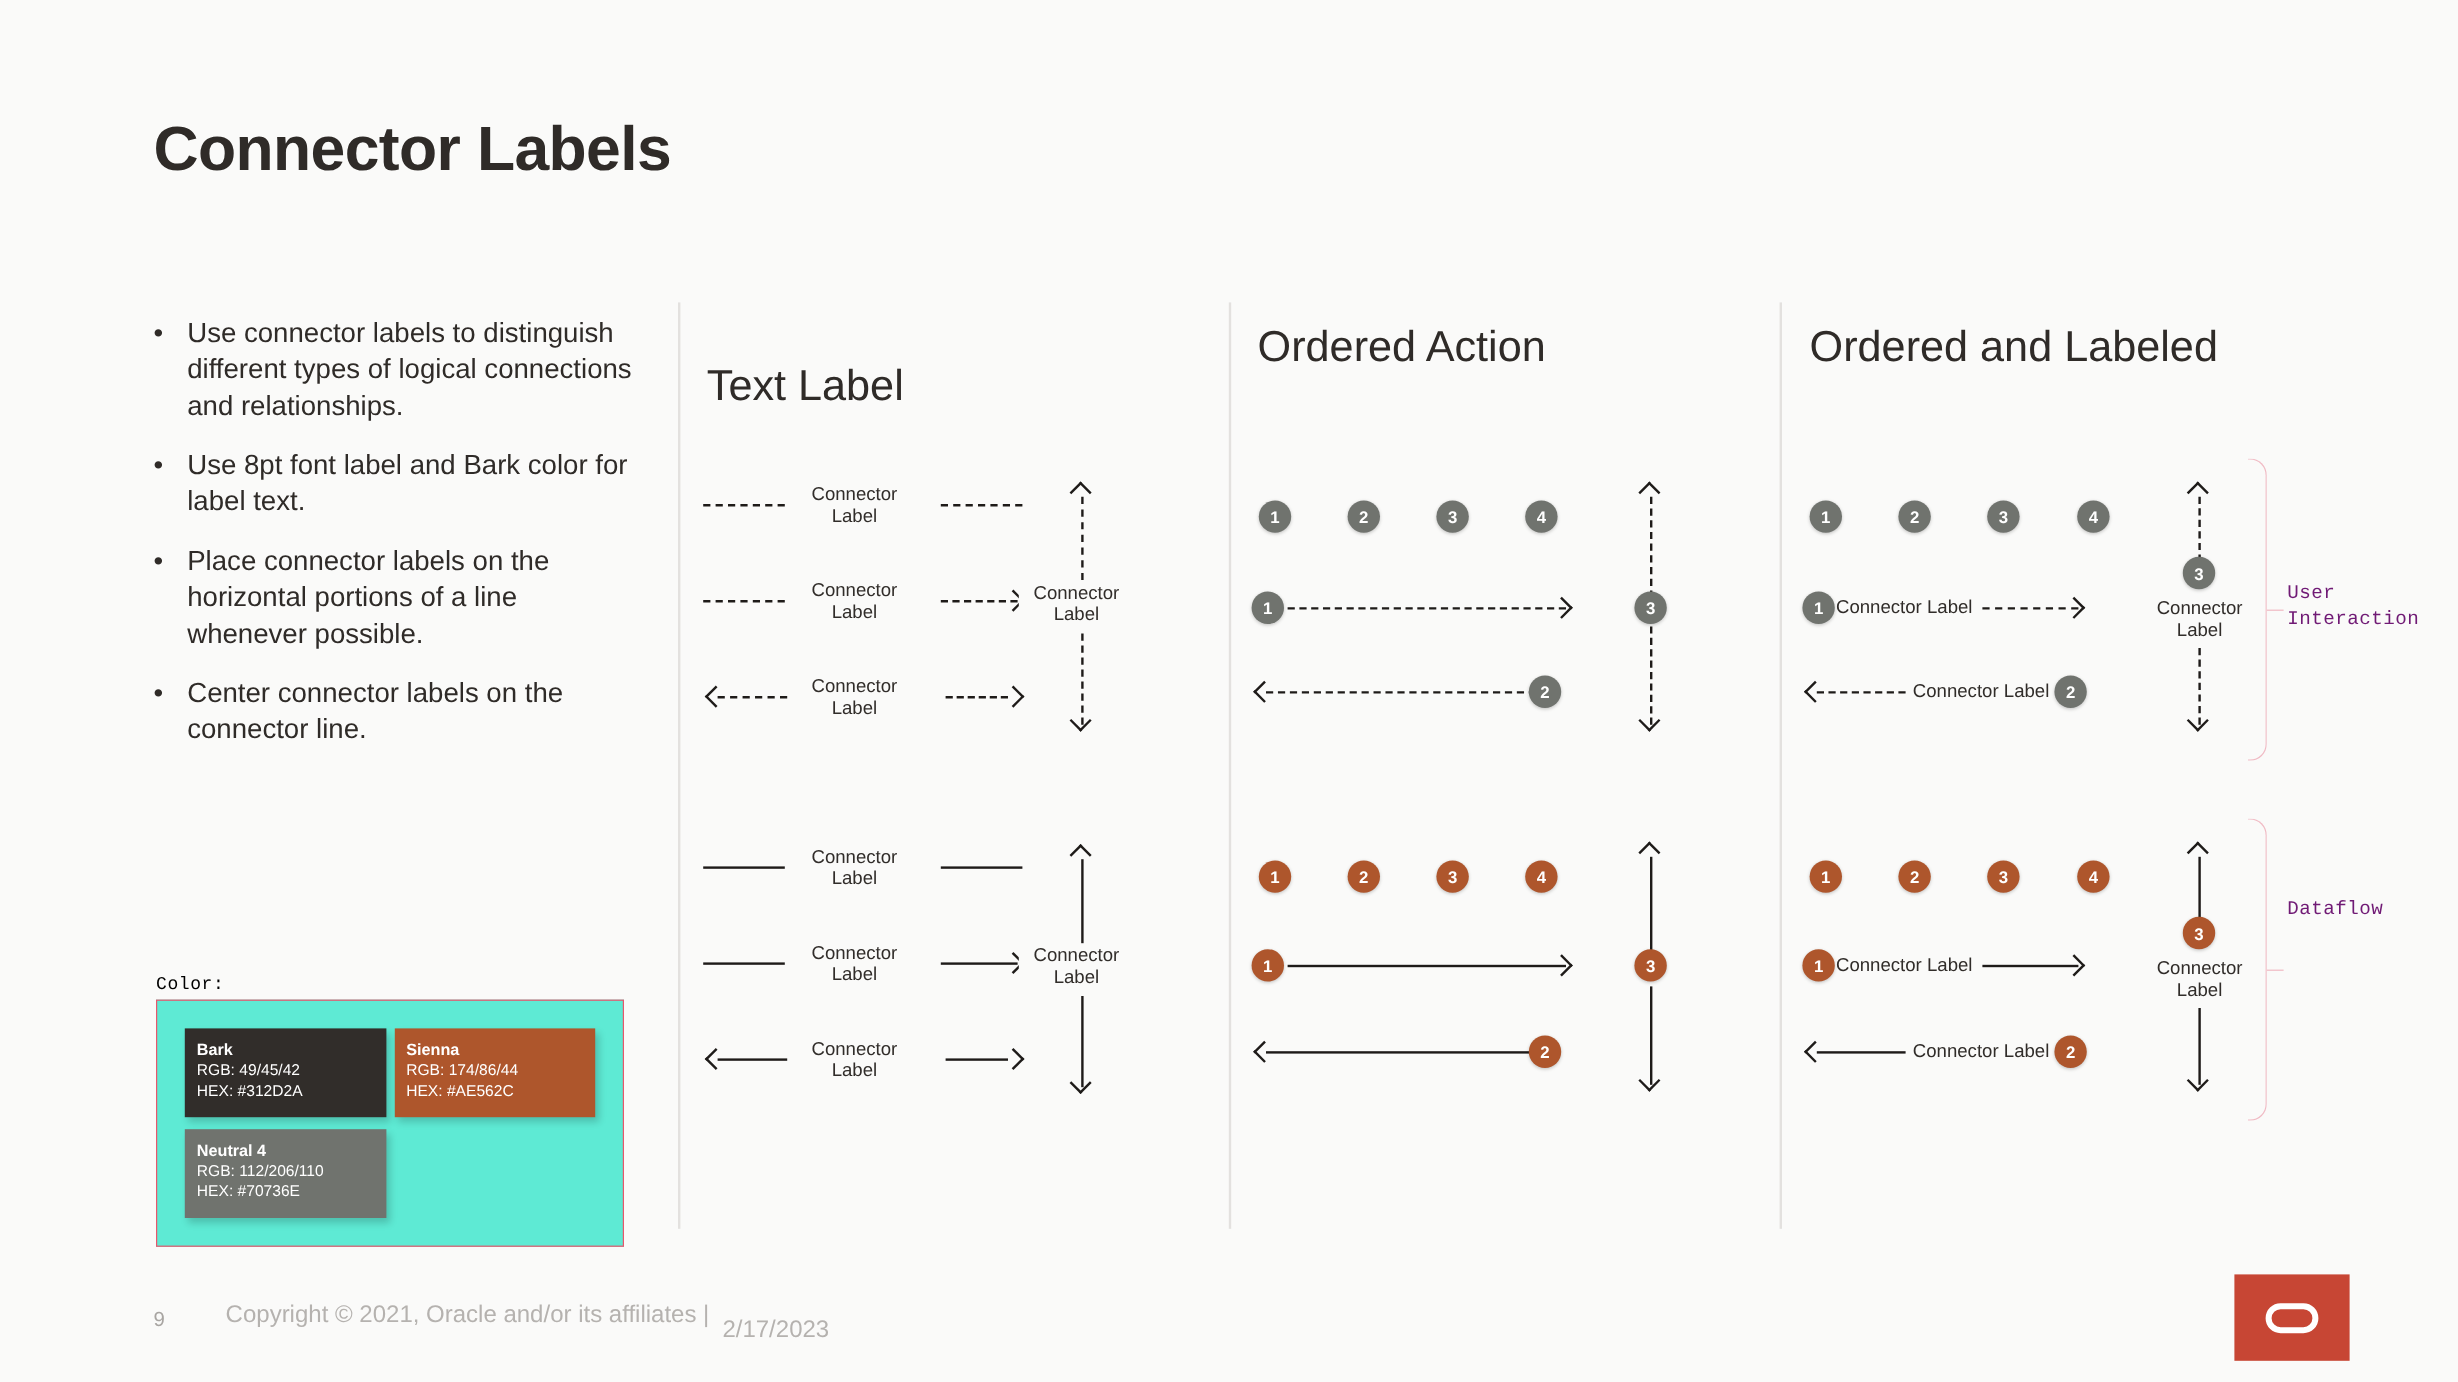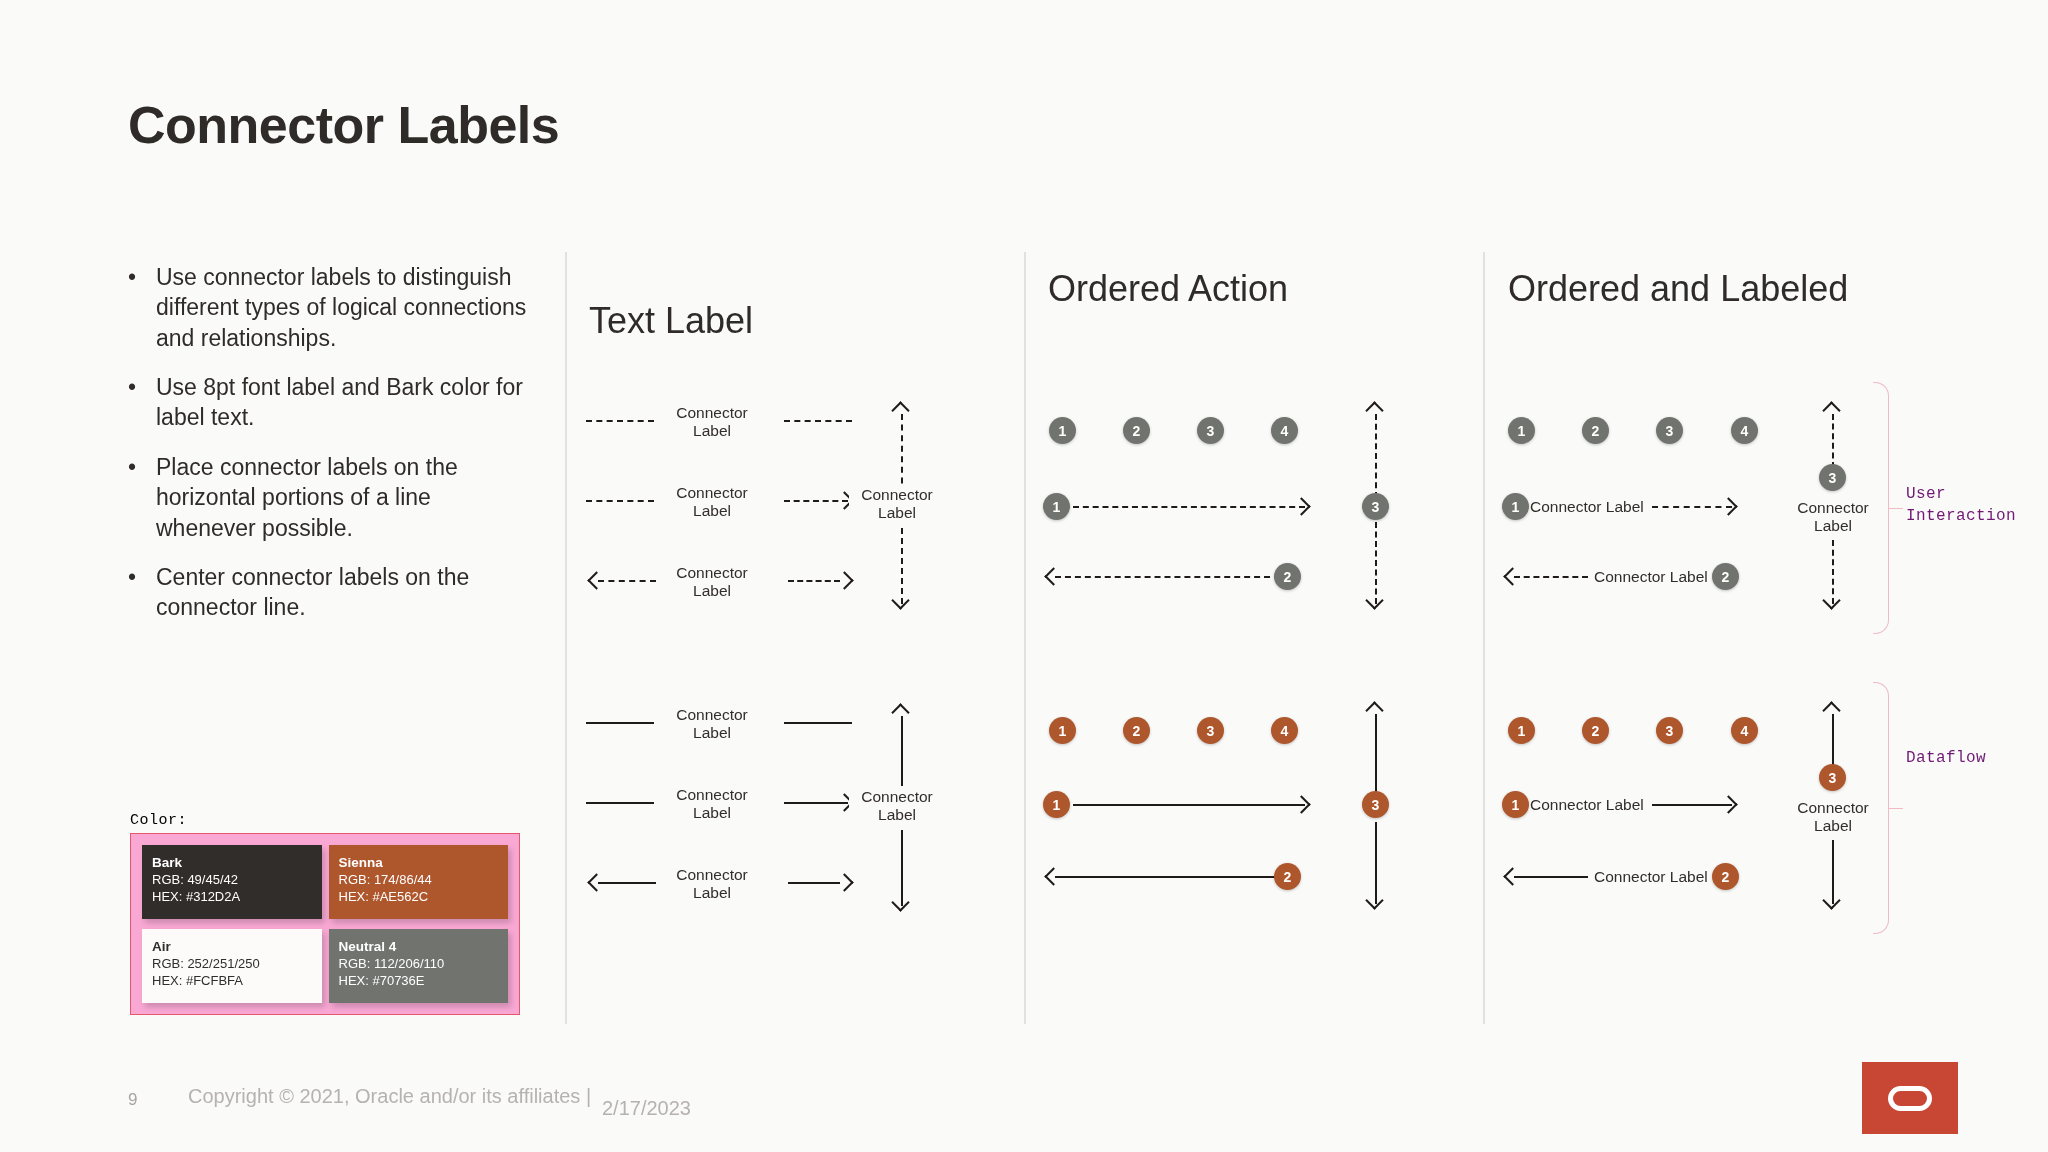--- a/index.html
+++ b/index.html
@@ -48,25 +48,25 @@
   .color-legend { position: absolute; left: 130px; top: 812px; width: 390px; }
   .color-legend-title {
     font-family: "Liberation Mono", monospace;
     font-size: 15px;
     color: #000000;
     letter-spacing: 0.5px;
     margin-bottom: 4px;
   }
   .color-legend-box {
     border: 1.5px solid #E8566C;
-    padding: 11px;
+    padding: 23px;
     display: grid;
     grid-template-columns: 1fr 1fr;
     gap: 10px 7px;
-    background: #f9a8d4;
+    background: #5eead4;
   }
   .swatch {
     padding: 9px 10px 11px 10px;
     font-size: 13px;
     line-height: 1.28;
     min-height: 74px;
     box-shadow: 3px 4px 6px rgba(0,0,0,0.18);
   }
   .swatch .sw-name { font-weight: bold; font-size: 13.5px; display:block; margin-bottom:1px;}
   .swatch .sw-line { display: block; }
@@ -229,25 +229,20 @@
       <div class="swatch sw-bark">
         <span class="sw-name">Bark</span>
         <span class="sw-line">RGB: 49/45/42</span>
         <span class="sw-line">HEX: #312D2A</span>
       </div>
       <div class="swatch sw-sienna">
         <span class="sw-name">Sienna</span>
         <span class="sw-line">RGB: 174/86/44</span>
         <span class="sw-line">HEX: #AE562C</span>
       </div>
-      <div class="swatch sw-air">
-        <span class="sw-name">Air</span>
-        <span class="sw-line">RGB: 252/251/250</span>
-        <span class="sw-line">HEX: #FCFBFA</span>
-      </div>
       <div class="swatch sw-neutral">
         <span class="sw-name">Neutral 4</span>
         <span class="sw-line">RGB: 112/206/110</span>
         <span class="sw-line">HEX: #70736E</span>
       </div>
     </div>
   </div>
 
   <div class="col-divider" style="left:565px;"></div>
   <div class="col-divider" style="left:1024px;"></div>

